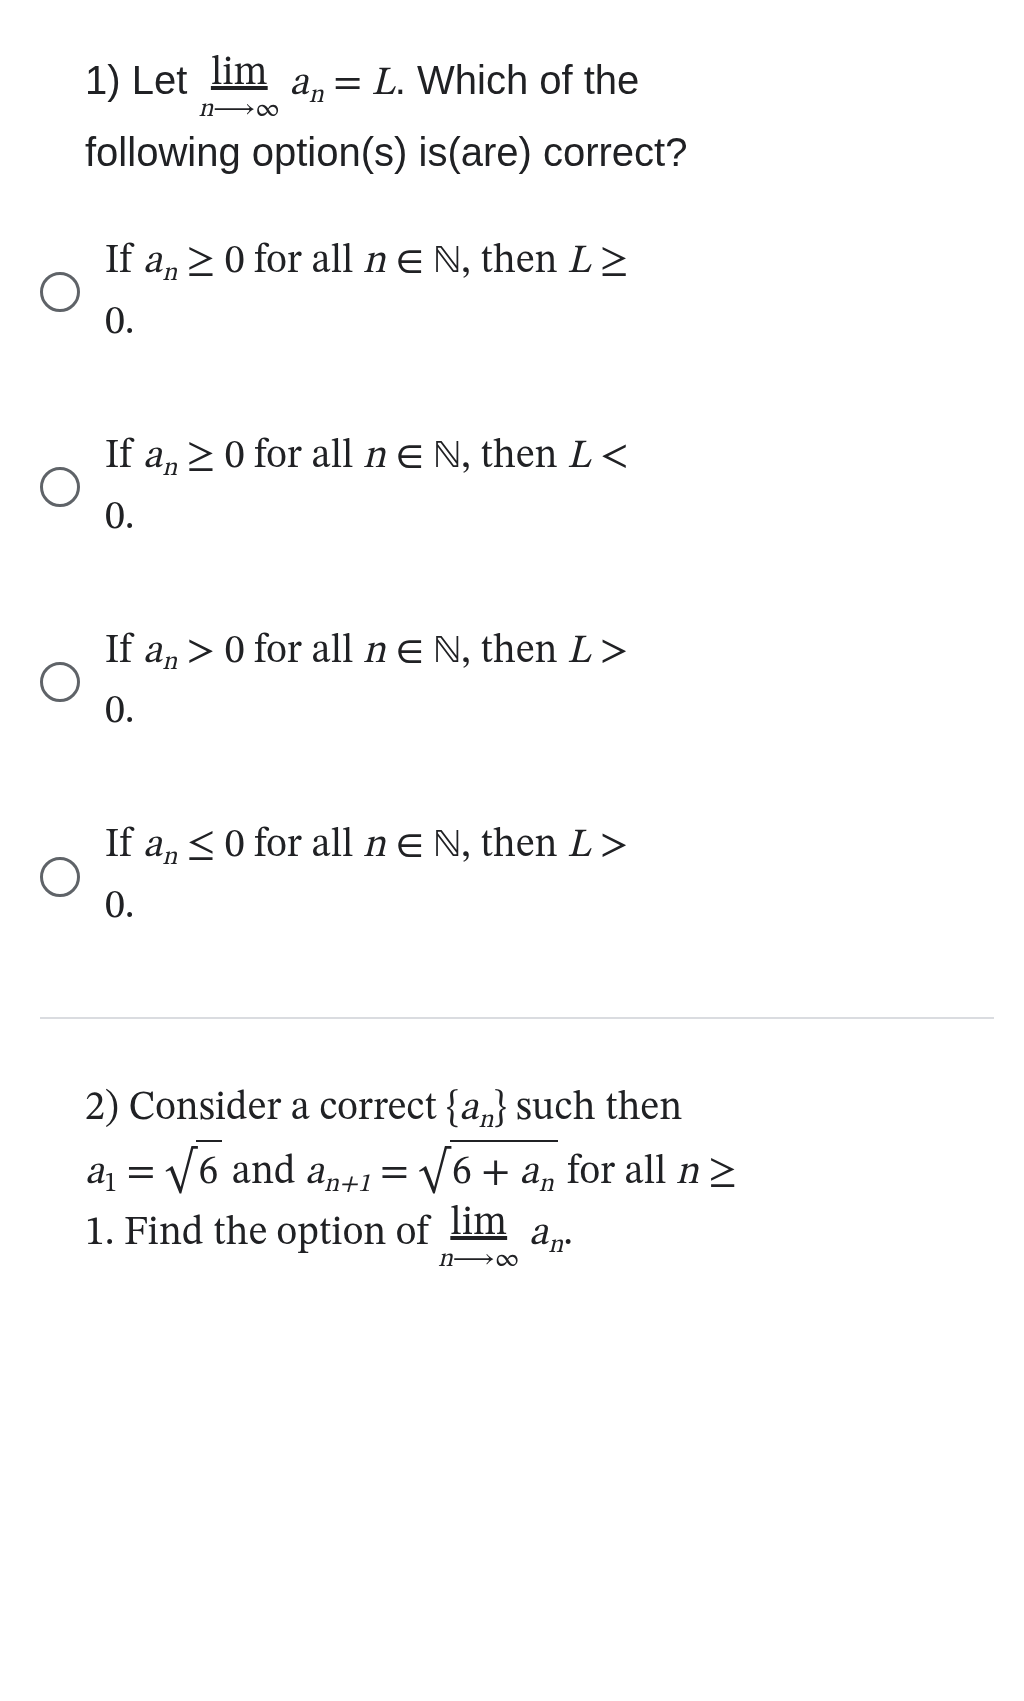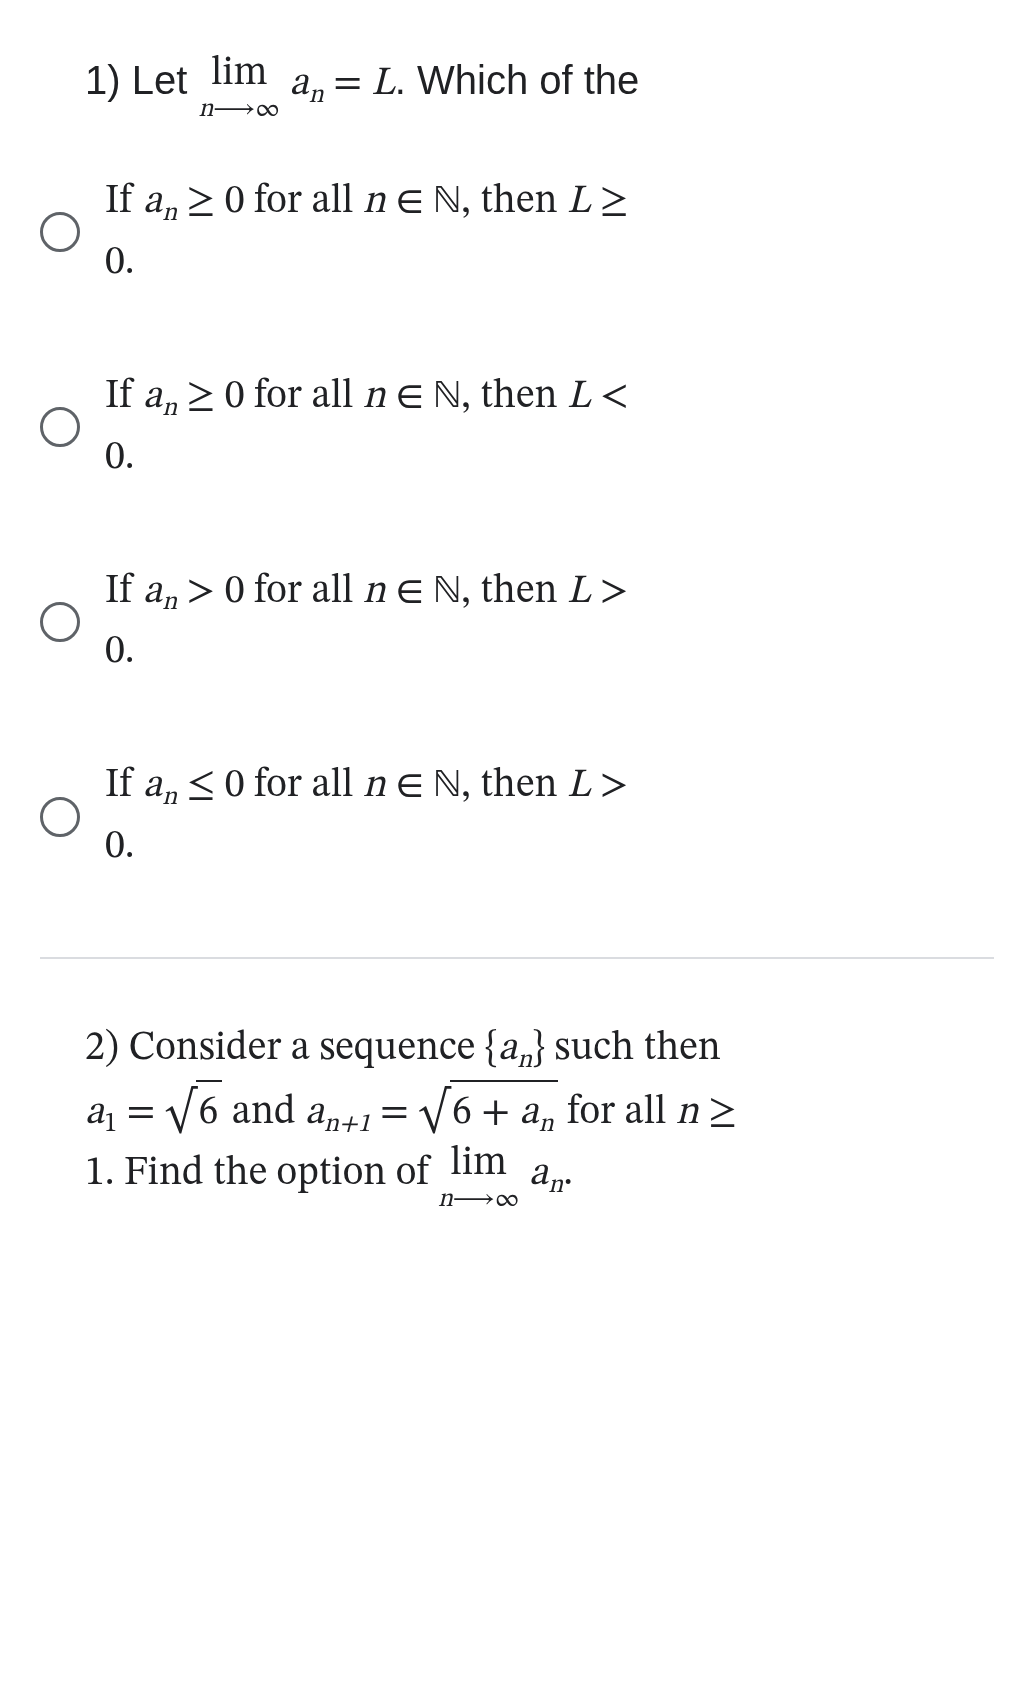--- a/index.html
+++ b/index.html
@@ -67,20 +67,21 @@
     }
     .lim-block {
       display: inline-block;
       text-align: center;
       vertical-align: -0.55em;
       line-height: 1;
     }
     .lim-top {
       display: block;
       font-size: 1em;
+      text-decoration: underline;
     }
     .lim-bot {
       display: block;
       font-size: 0.65em;
       font-style: italic;
       margin-top: 2px;
     }
     .rm { font-style: normal; }
     .sqrt {
       display: inline-block;
@@ -104,20 +105,21 @@
   </style>
 </head>
 <body>
 
 <div class="question">
   <div class="question-stem">
     <span>1)</span>
     <span>Let</span>&nbsp;<span class="math"><span class="lim-block"><span class="lim-top rm">lim</span><span class="lim-bot"><span class="mi">n</span><span class="rm">⟶</span><span class="infty rm">∞</span></span></span>&nbsp;<span class="mi">a</span><span class="sub">n</span>&nbsp;<span class="rm">=</span>&nbsp;<span class="mi">L</span></span><span class="period">.</span>
     <span>Which of the</span>
     <br>
+    <span>following option(s) is(are) correct?</span>
   </div>
 
   <div class="options">
     <div class="option">
       <div class="radio"></div>
       <div class="option-text math">
         <span class="rm">If</span>
         <span class="mi">a</span><span class="sub">n</span>
         <span class="rm">≥</span>
         <span class="rm">0</span>
@@ -186,21 +188,21 @@
       </div>
     </div>
   </div>
 </div>
 
 <hr class="divider">
 
 <div class="question">
   <div class="question-stem math" style="white-space:normal;">
     <span class="rm">2)</span>
-    <span class="rm">Consider a sequence</span>
+    <span class="rm">Consider a correct</span>
     <span class="rm">{</span><span class="mi">a</span><span class="sub">n</span><span class="rm">}</span>
     <span class="rm">such then</span><br>
     <span class="mi">a</span><span class="sub rm">1</span>
     <span class="rm">=</span>
     <span class="sqrt"><span class="sqrt-sign">√</span><span class="sqrt-body rm">6</span></span>
     <span class="rm">and</span>
     <span class="mi">a</span><span class="sub" style="font-style:italic;"><span class="mi" style="">n+1</span></span>
     <span class="rm">=</span>
     <span class="sqrt"><span class="sqrt-sign">√</span><span class="sqrt-body"><span class="rm">6</span> <span class="rm">+</span> <span class="mi">a</span><span class="sub">n</span></span></span>
     <span class="rm">for all</span>

